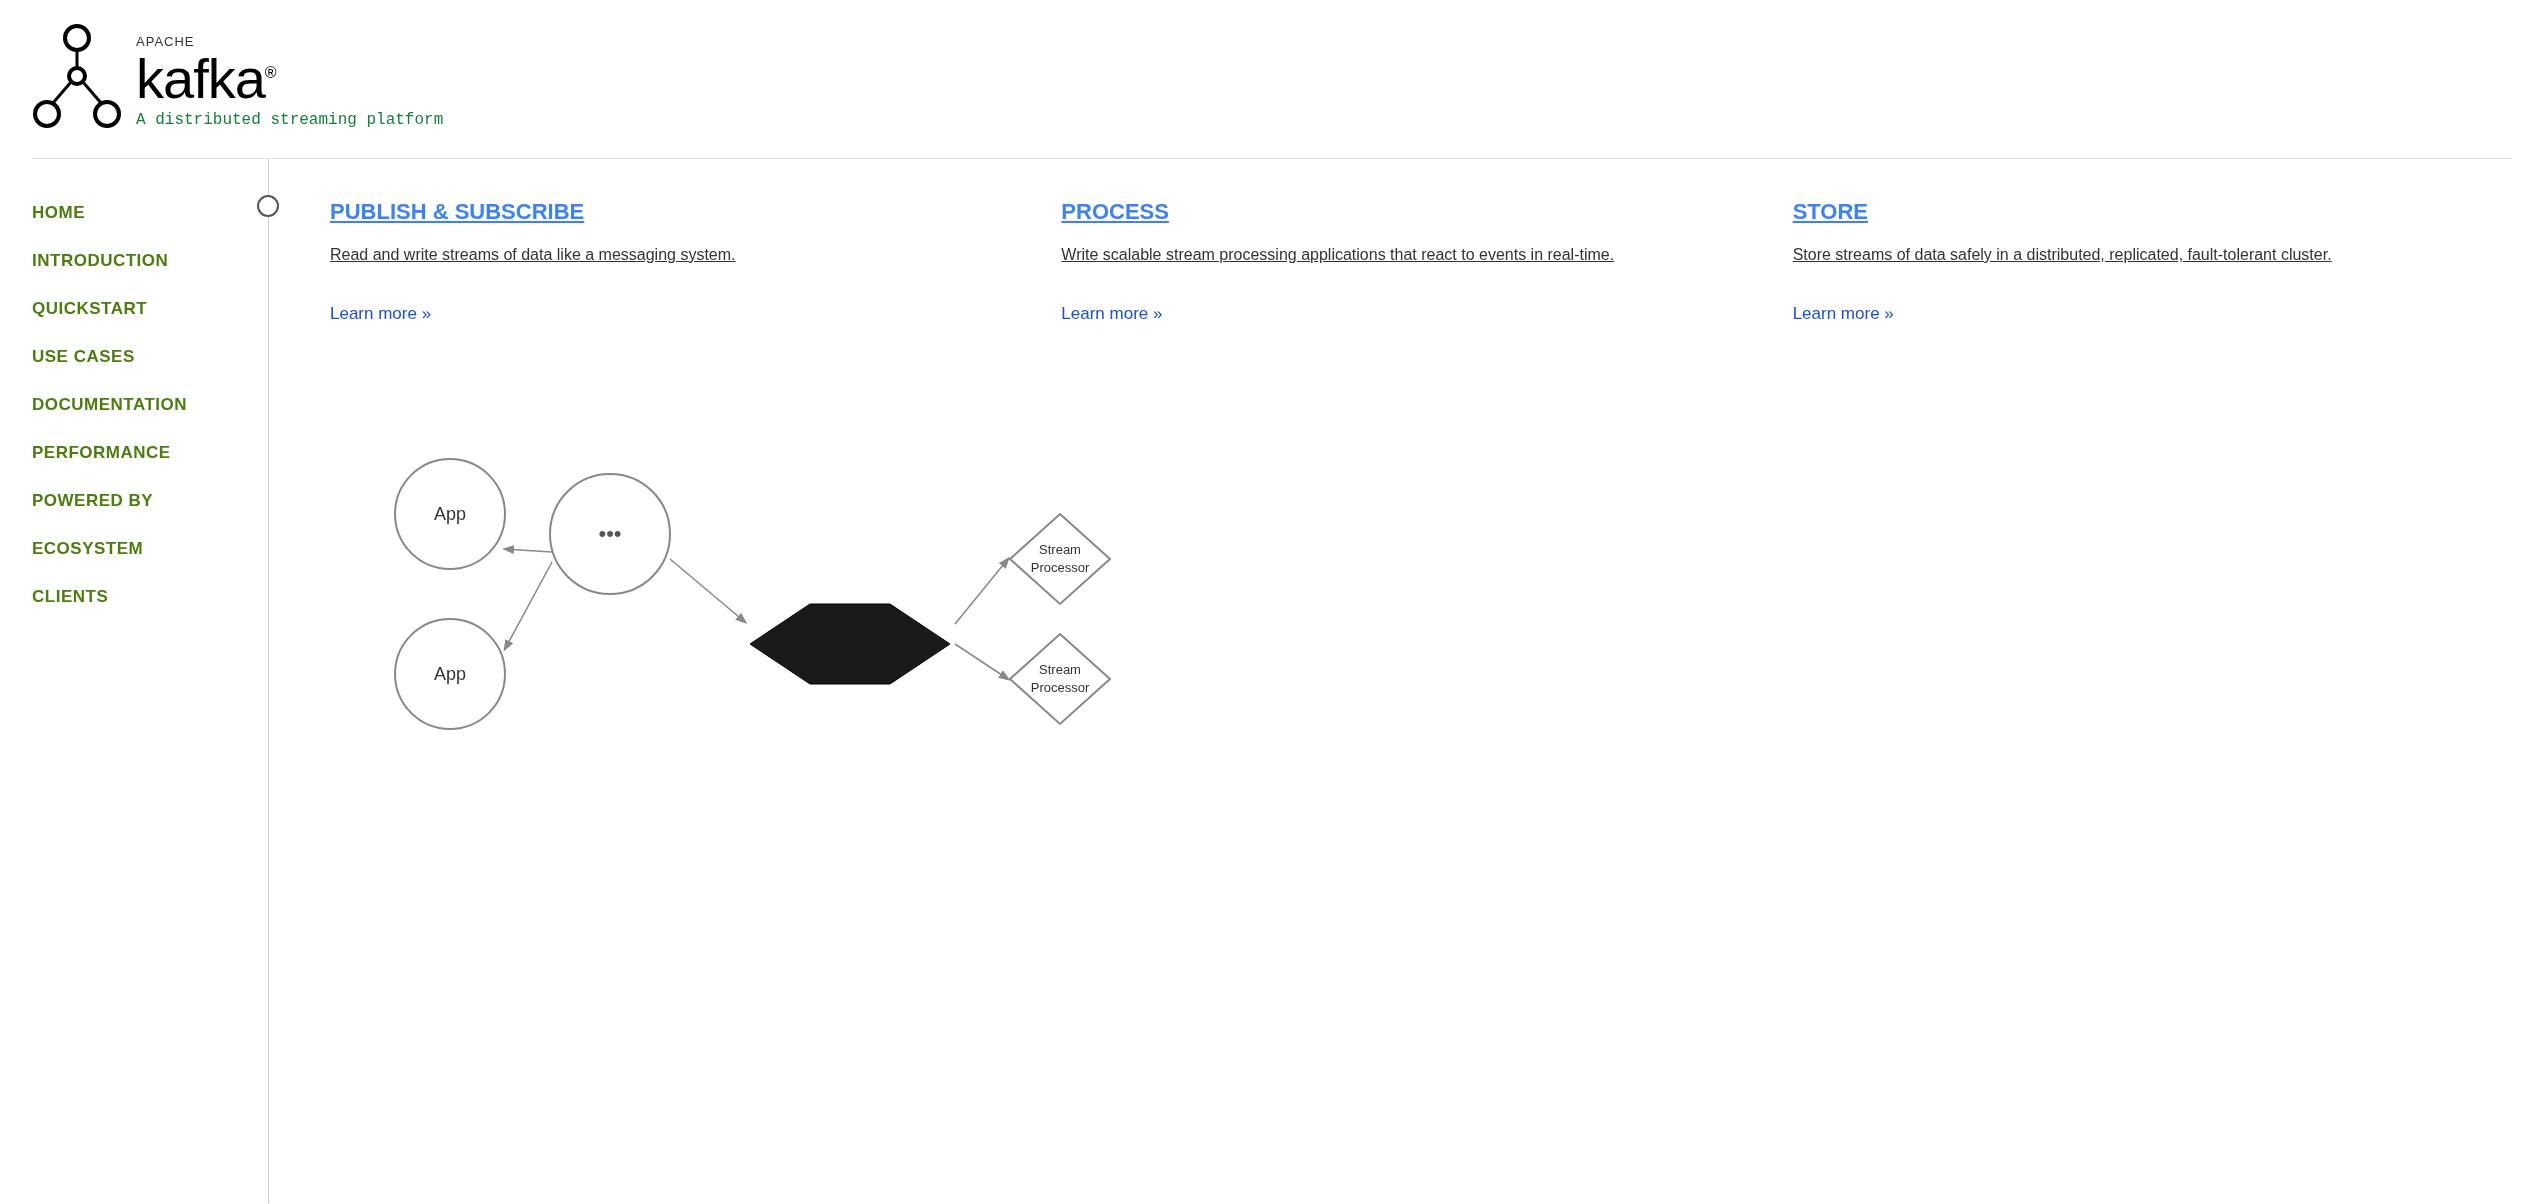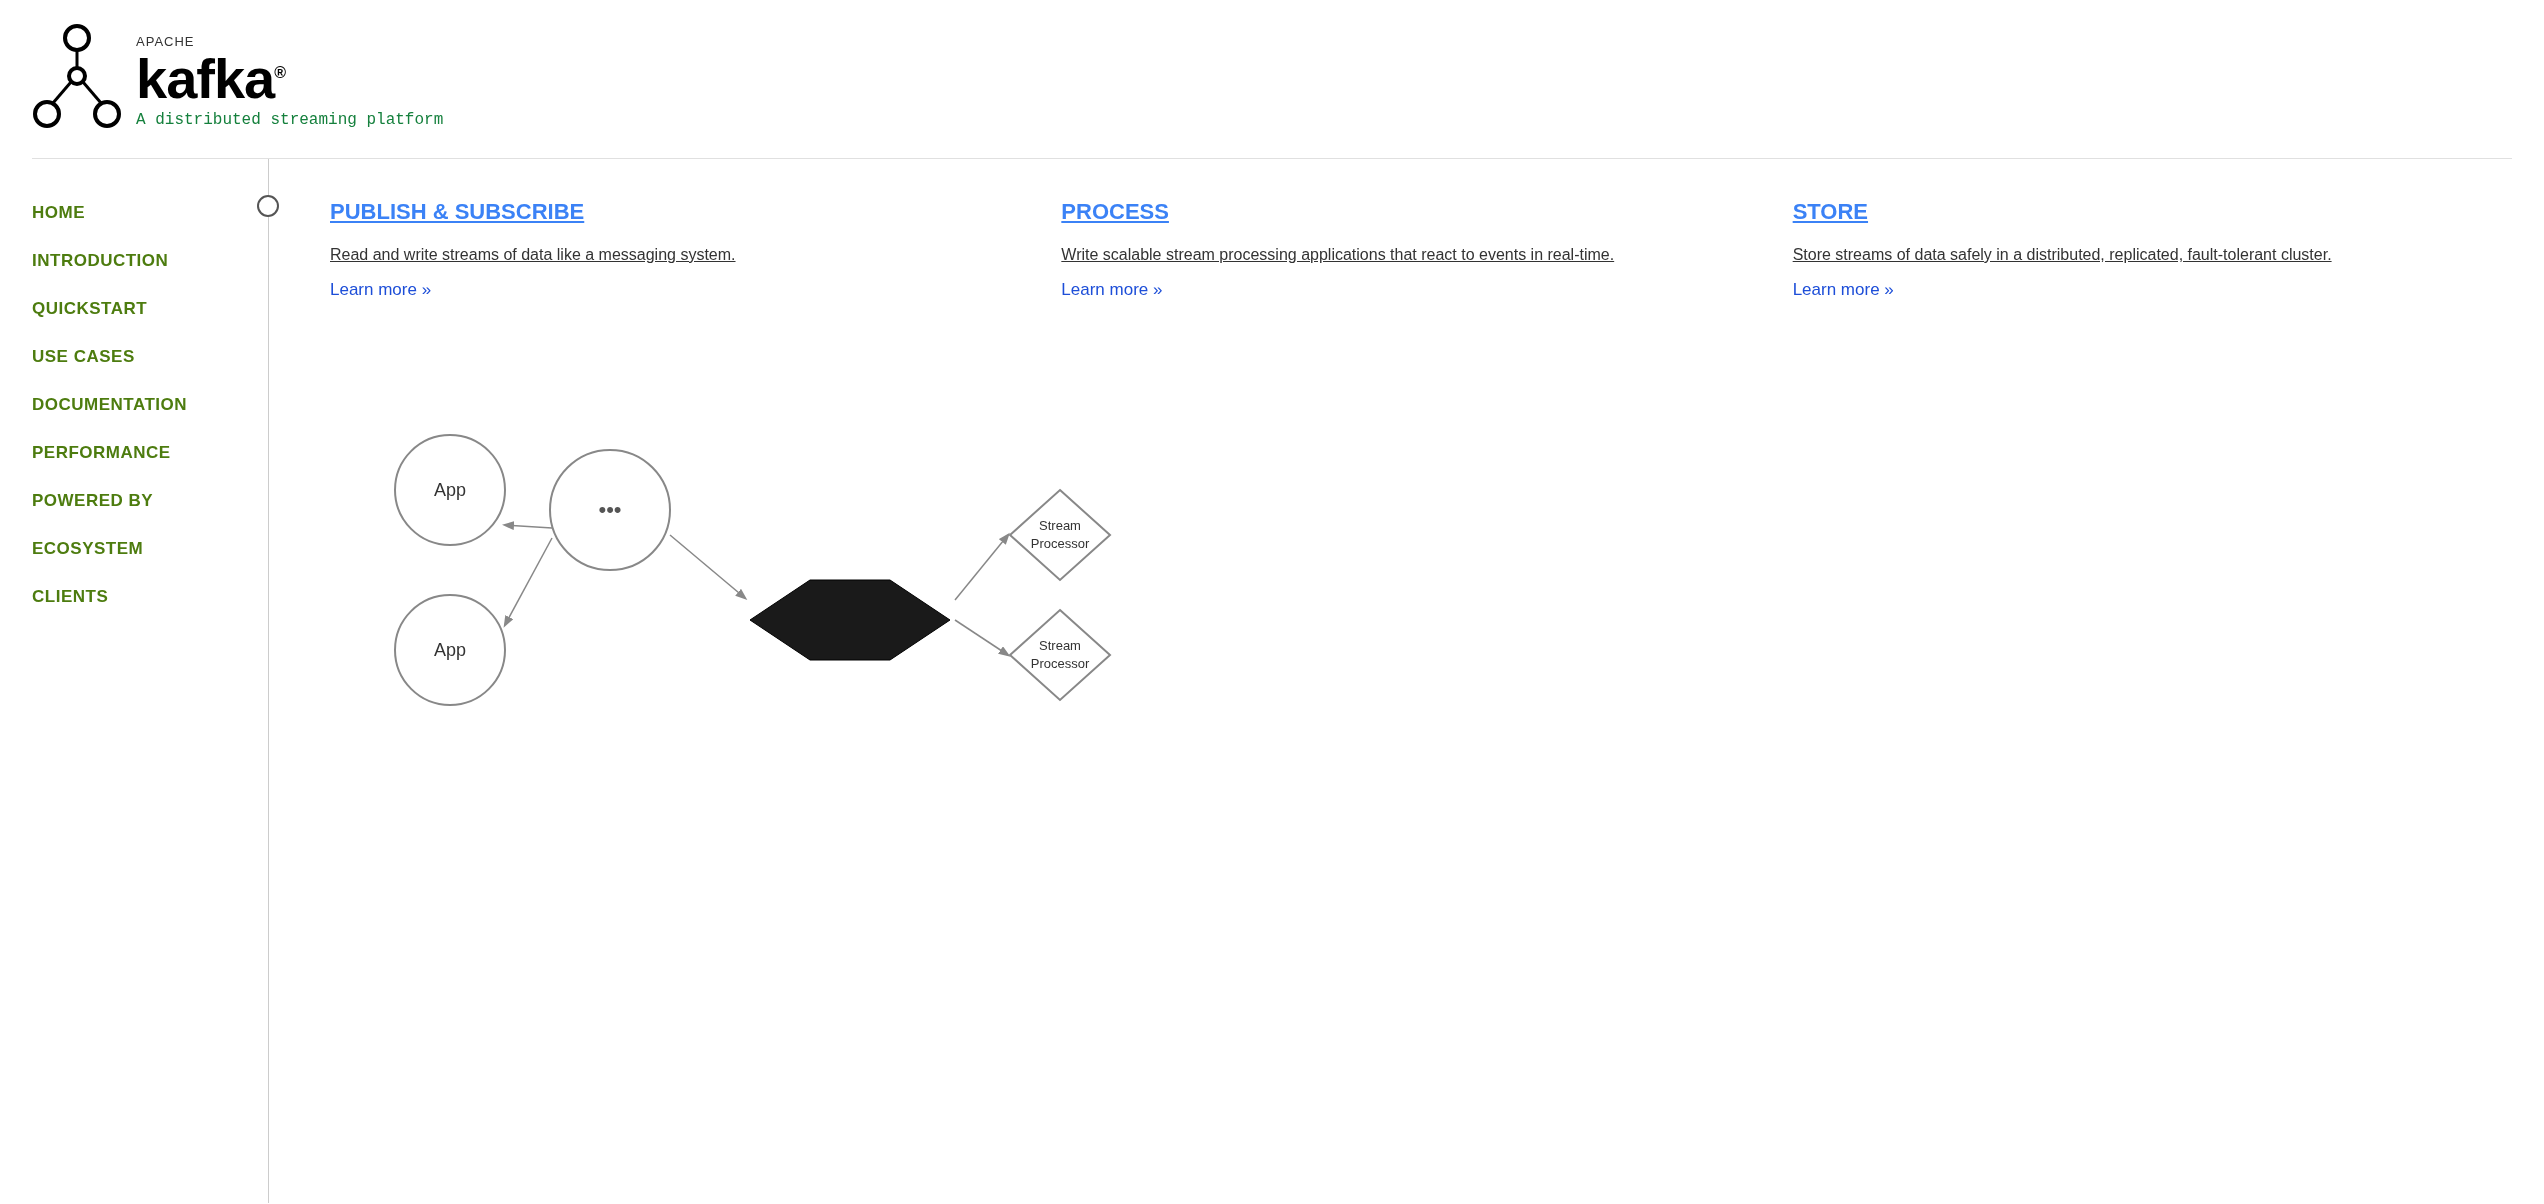--- a/index.html
+++ b/index.html
@@ -33,21 +33,21 @@
     .logo-apache {
       font-size: 13px;
       font-family: Arial, sans-serif;
       color: #333;
       letter-spacing: 1px;
       margin-bottom: 2px;
     }
     .logo-kafka {
       font-family: Arial, sans-serif;
       font-size: 56px;
-      font-weight: bold;
+      font-weight: normal;
       color: #000;
       line-height: 1;
       letter-spacing: -1px;
     }
     .logo-trademark {
       font-size: 16px;
       vertical-align: super;
     }
     .logo-tagline {
       font-size: 16px;
@@ -127,21 +127,21 @@
       text-decoration: underline;
       margin-bottom: 18px;
       display: inline-block;
     }
     .feature-desc {
       font-family: Arial, sans-serif;
       font-size: 16px;
       color: #333;
       line-height: 1.55;
       text-decoration: underline;
-      margin-bottom: 12px;
+      margin-bottom: 36px;
     }
     .learn-more {
       font-family: Arial, sans-serif;
       font-size: 17px;
       color: #1d4ed8;
       text-decoration: none;
       cursor: pointer;
     }
 
     

